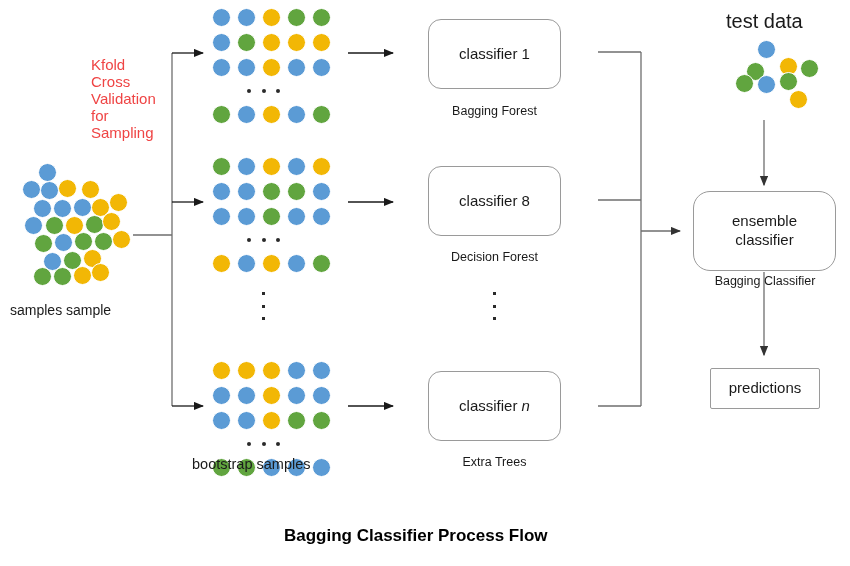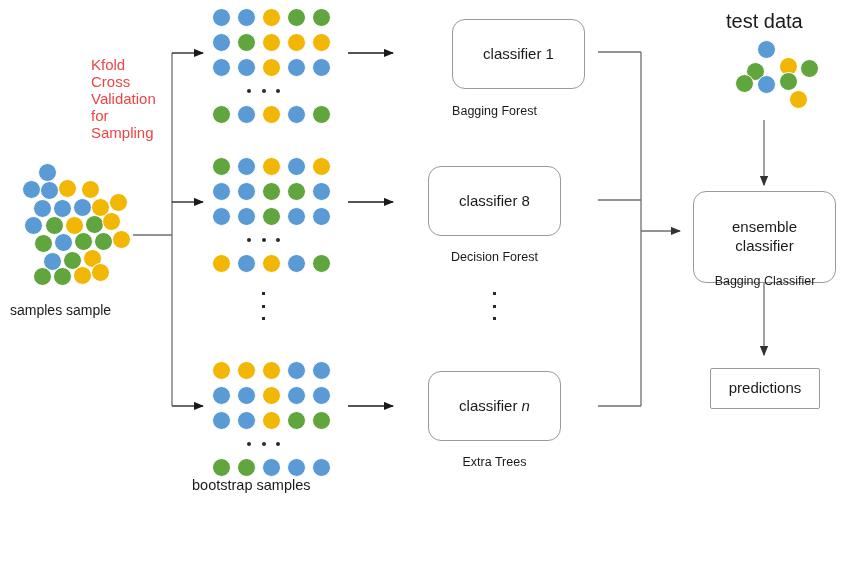--- a/index.html
+++ b/index.html
@@ -193,29 +193,29 @@
           <span></span>
         </div>
         <div class="dot" style="left: 212px; top: 458px; width: 19px; height: 19px; background: rgb(97, 165, 63); border: 1px solid rgb(255, 255, 255);"></div>
         <div class="dot" style="left: 237px; top: 458px; width: 19px; height: 19px; background: rgb(97, 165, 63); border: 1px solid rgb(255, 255, 255);"></div>
         <div class="dot" style="left: 262px; top: 458px; width: 19px; height: 19px; background: rgb(91, 155, 213); border: 1px solid rgb(255, 255, 255);"></div>
         <div class="dot" style="left: 287px; top: 458px; width: 19px; height: 19px; background: rgb(91, 155, 213); border: 1px solid rgb(255, 255, 255);"></div>
         <div class="dot" style="left: 312px; top: 458px; width: 19px; height: 19px; background: rgb(91, 155, 213); border: 1px solid rgb(255, 255, 255);"></div>
       </div>
     </div>
 
-  <div class="lbl caption" style="left:192px;top:477px;font-size:14.5px;">bootstrap  samples</div>
+  <div class="lbl caption" style="left:192px;top:456px;font-size:14.5px;">bootstrap  samples</div>
 
   <div class="ellipsis-v" style="left:262px;top:292px;width:3px;height:28px;">
     <span></span>
       <span></span>
       <span></span>
   </div>
 
-  <div class="box round" style="left:428px;top:19px;width:133px;height:70px;margin-left:24px;">
+  <div class="box round" style="left:428px;top:19px;width:133px;height:70px;">
     <span class="boxtext">classifier 1</span>
   </div>
   <div class="sublabel" style="position:absolute;left:428px;top:104px;width:133px;">Bagging Forest</div>
 
   <div class="box round" style="left:428px;top:166px;width:133px;height:70px;">
     <span class="boxtext">classifier 8</span>
   </div>
   <div class="sublabel" style="position:absolute;left:428px;top:250px;width:133px;">Decision Forest</div>
 
   <div class="box round" style="left:428px;top:371px;width:133px;height:70px;">
@@ -236,24 +236,25 @@
       <div class="dot" style="left: 757px; top: 40px; width: 19px; height: 19px; background: rgb(91, 155, 213); border: 1px solid rgb(255, 255, 255);"></div>
       <div class="dot" style="left: 779px; top: 57px; width: 19px; height: 19px; background: rgb(242, 183, 5); border: 1px solid rgb(255, 255, 255);"></div>
       <div class="dot" style="left: 746px; top: 62px; width: 19px; height: 19px; background: rgb(97, 165, 63); border: 1px solid rgb(255, 255, 255);"></div>
       <div class="dot" style="left: 800px; top: 59px; width: 19px; height: 19px; background: rgb(97, 165, 63); border: 1px solid rgb(255, 255, 255);"></div>
       <div class="dot" style="left: 735px; top: 74px; width: 19px; height: 19px; background: rgb(97, 165, 63); border: 1px solid rgb(255, 255, 255);"></div>
       <div class="dot" style="left: 757px; top: 75px; width: 19px; height: 19px; background: rgb(91, 155, 213); border: 1px solid rgb(255, 255, 255);"></div>
       <div class="dot" style="left: 779px; top: 72px; width: 19px; height: 19px; background: rgb(97, 165, 63); border: 1px solid rgb(255, 255, 255);"></div>
       <div class="dot" style="left: 789px; top: 90px; width: 19px; height: 19px; background: rgb(242, 183, 5); border: 1px solid rgb(255, 255, 255);"></div>
     </div>
 
-  <div class="box round" style="left:693px;top:191px;width:143px;height:92px;flex-direction:column;">
+  <div class="box round" style="left:693px;top:191px;width:143px;height:80px;flex-direction:column;border-radius:17px;">
     <span class="boxtext">ensemble</span>
     <span class="boxtext">classifier</span>
   </div>
   <div class="sublabel" style="position:absolute;left:690px;top:274px;width:150px;">Bagging Classifier</div>
 
   <div class="box sharp" style="left:710px;top:368px;width:110px;height:41px;">
     <span class="boxtext">predictions</span>
   </div>
 
+  <div class="lbl title" style="left:284px;top:526px;">Bagging Classifier Process Flow</div>
 
 </div>
 
 </body></html>

